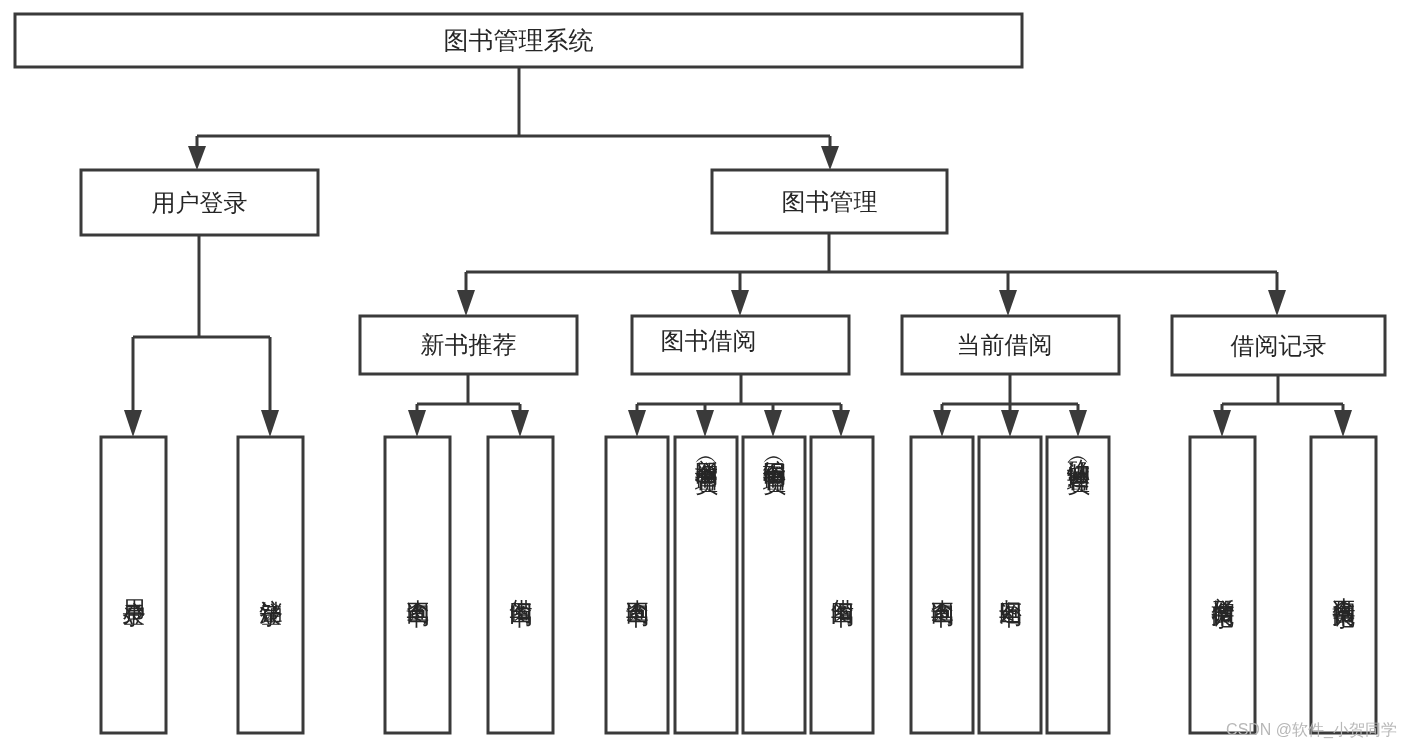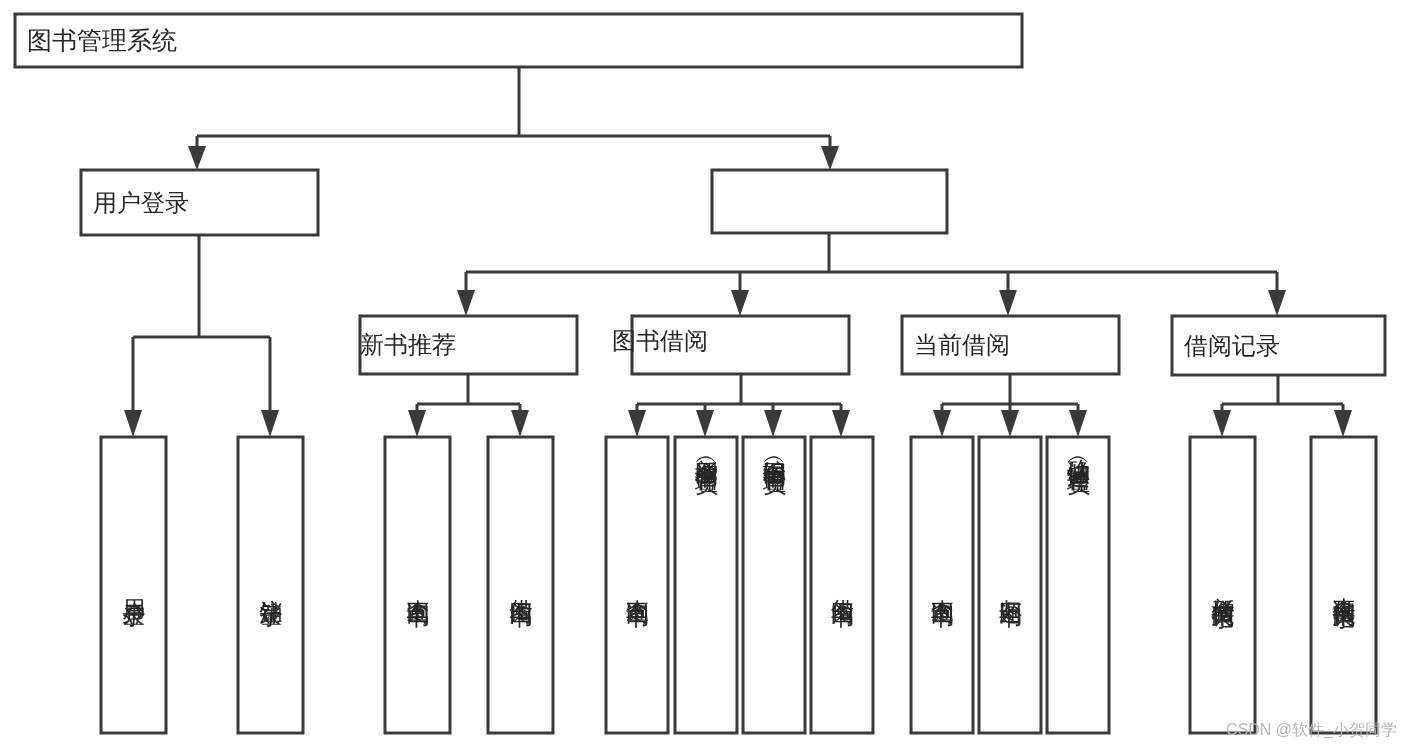--- a/index.html
+++ b/index.html
@@ -55,22 +55,22 @@
     font-size: 23px;
     line-height: 1.12;
     color: #262626;
     letter-spacing: 2px;
     white-space: nowrap;
   }
   .hlabel-wrap {
     position: absolute;
     display: flex;
     align-items: center;
+    justify-content: center;
     pointer-events: none;
-    padding-left: 12px;
   }
   .hlabel-text {
     font-family: "Liberation Sans", "DejaVu Sans", sans-serif;
     font-size: 24px;
     color: #262626;
     white-space: nowrap;
   }
   .title-text {
     font-size: 25px;
   }
@@ -188,22 +188,25 @@
   </svg>
 
   <div class="hlabel-wrap" style="left:15px; top:14px; width:1007px; height:53px;">
     <span class="hlabel-text title-text">图书管理系统</span>
   </div>
 
   <div class="hlabel-wrap" style="left:81px; top:170px; width:237px; height:65px;">
     <span class="hlabel-text">用户登录</span>
   </div>
 
-
-  <div class="hlabel-wrap" style="left:348px; top:316px; width:217px; height:58px;">
+  <div class="hlabel-wrap" style="left:712px; top:170px; width:235px; height:63px;">
+    <span class="hlabel-text">图书管理</span>
+  </div>
+
+  <div class="hlabel-wrap" style="left:360px; top:316px; width:217px; height:58px;">
     <span class="hlabel-text">新书推荐</span>
   </div>
 
   <div class="hlabel-wrap" style="left:600px; top:316px; width:217px; height:50px;">
     <span class="hlabel-text">图书借阅</span>
   </div>
 
   <div class="hlabel-wrap" style="left:902px; top:316px; width:205px; height:58px;">
     <span class="hlabel-text">当前借阅</span>
   </div>

